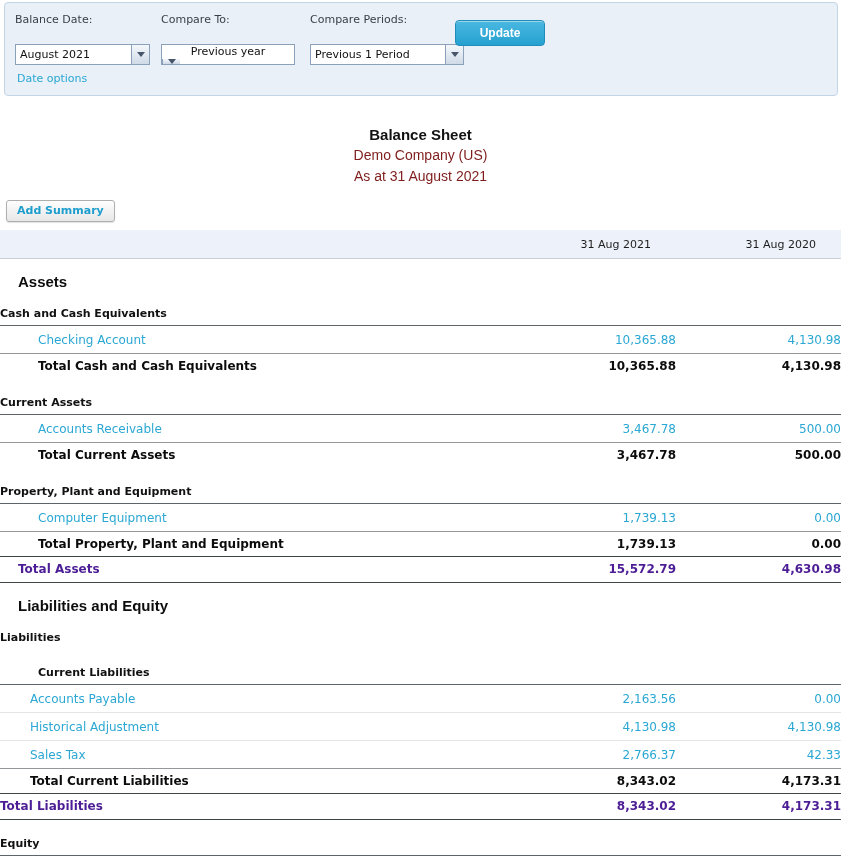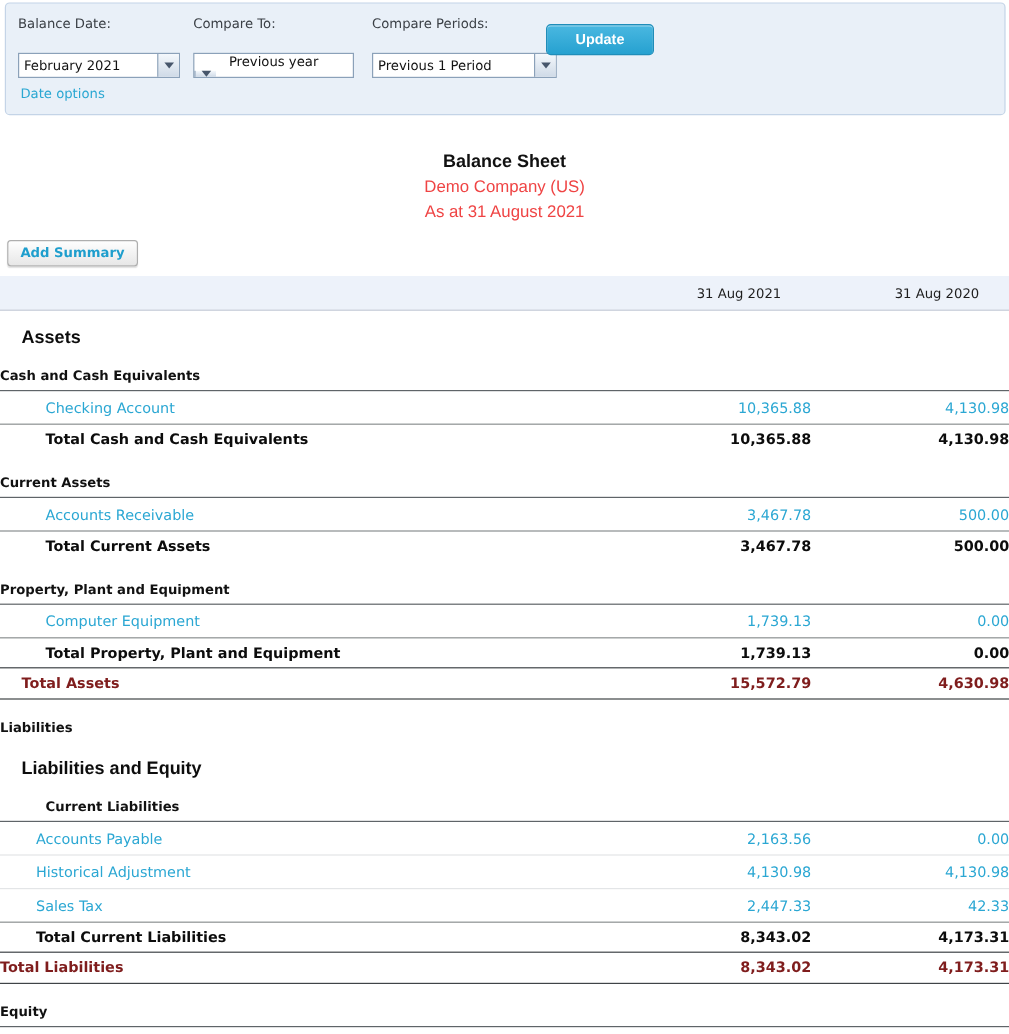--- a/index.html
+++ b/index.html
@@ -36,21 +36,21 @@
     background:linear-gradient(#4ab8e1,#26a1d0); border:1px solid #1f8db9; border-radius:4px;
     color:#fff; font-weight:bold; font-size:12px; text-align:center; line-height:24px;
     box-shadow:inset 0 1px 0 rgba(255,255,255,.45); cursor:pointer;
     font-family:"Liberation Sans", sans-serif;
   }
   .more-options { position:absolute; left:12px; bottom:10px; font-size:11px; color:#2aa7d2; cursor:pointer; }
 
   
   .title-block { text-align:center; margin-top:28px; line-height:21px; }
   .title-main { font-size:15px; font-weight:bold; color:#111; }
-  .title-sub { font-size:14px; color:#ef4444; }
+  .title-sub { font-size:14px; color:#7f1d1d; }
 
   
   .btn-add-summary {
     display:inline-block; margin:13px 0 8px 6px; padding:3px 10px 4px;
     background:linear-gradient(#fefefe,#e7e7e7); border:1px solid #aeaeae; border-radius:3px;
     font-size:11px; font-weight:bold; color:#1e9ecd; cursor:pointer;
     box-shadow:0 1px 1px rgba(0,0,0,.12); font-family:"DejaVu Sans", sans-serif;
   }
 
   
@@ -75,35 +75,35 @@
 
   .account { padding:7px 0 6px; border-bottom:1px solid #e3e5e7; }
   .account .lab, .account .val { font-size:12px; color:#2ba7d3; }
   .account .lab { cursor:pointer; }
   .account .val { cursor:pointer; }
 
   .total { padding:5px 0 6px; border-top:1px solid #95989a; margin-top:-1px; }
   .total .lab, .total .val { font-size:12px; font-weight:bold; color:#0c0c0c; }
 
   .grandtotal { padding:5px 0 6px; border-top:1px solid #3f4447; border-bottom:1px solid #3f4447; margin-top:-1px; }
-  .grandtotal .lab, .grandtotal .val { font-size:12px; font-weight:bold; color:#7f1d1d; }
+  .grandtotal .lab, .grandtotal .val { font-size:12px; font-weight:bold; color:#4c1d95; }
 
   .ind0 .lab { padding-left:4px;margin-left:14px; }
   .ind1 .lab { }
   .ind2 .lab { padding-left:38px; }
   .ind3 .lab { padding-left:30px; }
 </style>
 </head>
 <body>
 
 <div class="filter-panel">
   <div class="filter-group fg-1">
     <span class="filter-label">Balance Date:</span>
     <div class="select">
-      <span class="sel-text">February 2021</span>
+      <span class="sel-text">August 2021</span>
       <span class="sel-btn">
           <span class="tri"></span>
         </span>
     </div>
   </div>
   <div class="filter-group fg-2">
     <span class="filter-label">Compare To:</span>
     <div class="select">
       <span class="sel-text">Previous year</span>
       <span class="sel-btn">
@@ -181,42 +181,42 @@
       <div class="rrow total ind2">
         <span class="lab">Total Property, Plant and Equipment</span>
         <span class="val">1,739.13</span>
         <span class="val">0.00</span>
       </div>
       <div class="rrow grandtotal ind0">
         <span class="lab">Total Assets</span>
         <span class="val">15,572.79</span>
         <span class="val">4,630.98</span>
       </div>
+      <div class="rrow heading ind0">
+        <span class="lab">Liabilities and Equity</span>
+      </div>
       <div class="rrow subtitle ind1 noline">
         <span class="lab">Liabilities</span>
-      </div>
-      <div class="rrow heading ind0">
-        <span class="lab">Liabilities and Equity</span>
       </div>
       <div class="rrow subtitle ind2">
         <span class="lab">Current Liabilities</span>
       </div>
       <div class="rrow account ind3">
         <span class="lab">Accounts Payable</span>
         <span class="val">2,163.56</span>
         <span class="val">0.00</span>
       </div>
       <div class="rrow account ind3">
         <span class="lab">Historical Adjustment</span>
         <span class="val">4,130.98</span>
         <span class="val">4,130.98</span>
       </div>
       <div class="rrow account ind3">
         <span class="lab">Sales Tax</span>
-        <span class="val">2,447.33</span>
+        <span class="val">2,766.37</span>
         <span class="val">42.33</span>
       </div>
       <div class="rrow total ind3">
         <span class="lab">Total Current Liabilities</span>
         <span class="val">8,343.02</span>
         <span class="val">4,173.31</span>
       </div>
       <div class="rrow grandtotal ind1">
         <span class="lab">Total Liabilities</span>
         <span class="val">8,343.02</span>

